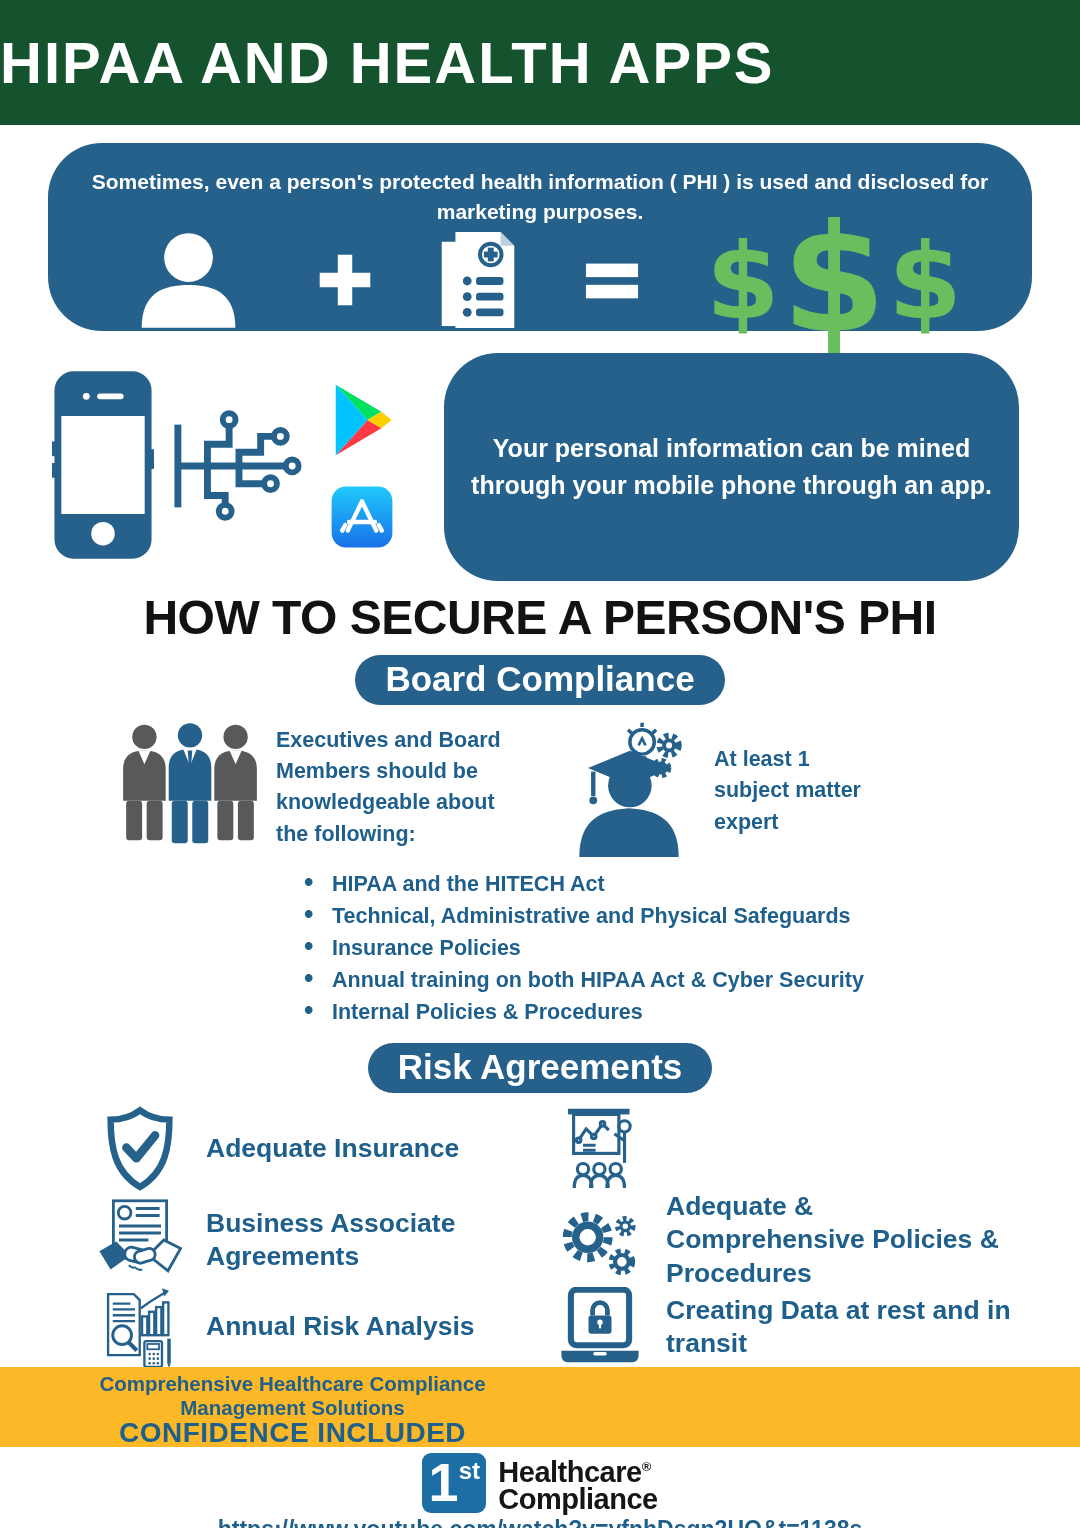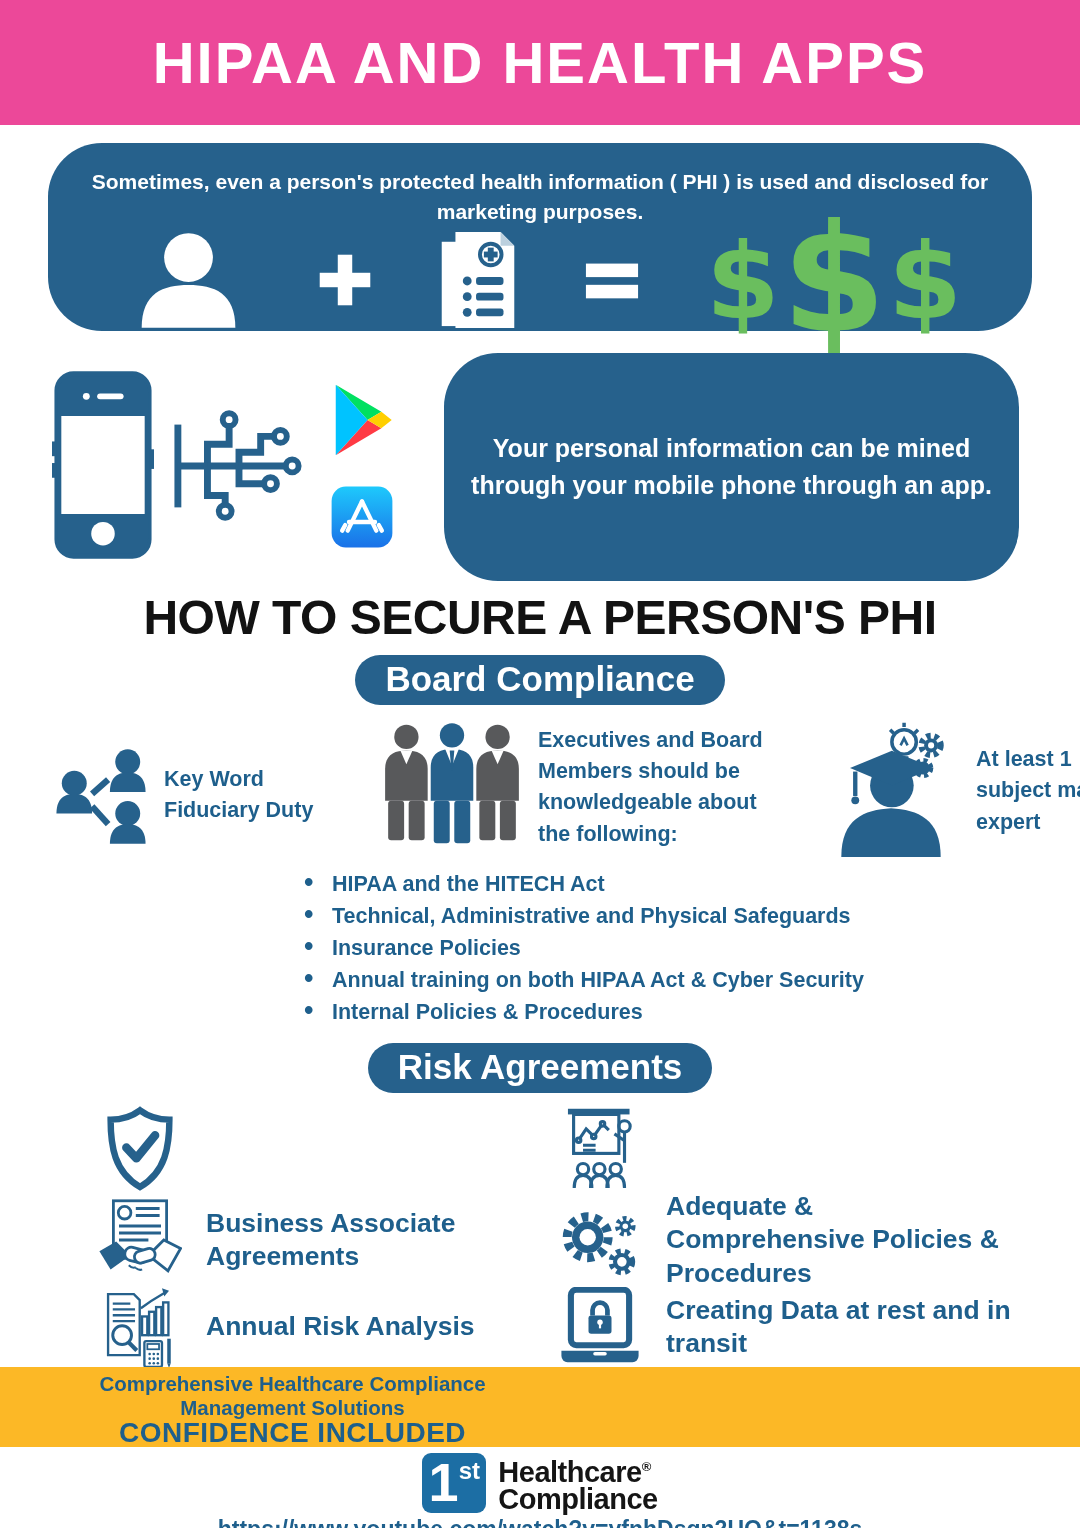--- a/index.html
+++ b/index.html
@@ -1,21 +1,21 @@
 <!DOCTYPE html>
 <html><head>
 <meta charset="utf-8">
 <style>
   html,body{margin:0;padding:0;}
   body{
     width:1080px;height:1528px;background:#ffffff;overflow:hidden;
     font-family:"Liberation Sans","DejaVu Sans",sans-serif;
     display:flex;flex-direction:column;
   }
-  .hdr{height:125px;background:#ec4899;display:flex;align-items:center;justify-content:center;flex-shrink:0;}
+  .hdr{height:125px;background:#14532d;display:flex;align-items:center;flex-shrink:0;}
   .hdr h1{margin:0;color:#fff;font-size:58px;font-weight:bold;letter-spacing:2px;}
 
   
   .phi-box{margin:18px 48px 0;height:188px;background:#26618c;border-radius:54px;
     padding:24px 36px 0;box-sizing:border-box;flex-shrink:0;}
   .phi-text{color:#fff;font-weight:bold;font-size:21px;line-height:1.45;text-align:center;
     max-width:940px;margin:0 auto;}
   .phi-icons{display:flex;align-items:center;justify-content:space-between;padding:2px 34px 0 44px;height:104px;}
   .dollar-group{display:flex;align-items:center;line-height:1;}
   .dollar{color:#6abe5e;font-weight:bold;font-family:"DejaVu Sans","Liberation Sans",sans-serif;}
@@ -198,35 +198,20 @@
   <div class="mining-box">
     <p class="mining-text">Your personal information can be mined through your mobile phone through an app.</p>
   </div>
 </section>
 
 <h2 class="secure-h2">HOW TO SECURE A PERSON'S PHI</h2>
 
 <div class="pill">Board Compliance</div>
 
 <section class="board-row">
-  <div class="bcol bcol1">
-    <span>
-      <svg width="98" height="104" viewBox="0 0 110 114" fill="#26618c">
-        <circle cx="25" cy="46" r="14"></circle>
-        <path d="M5 80 C5 62 15 58 25 58 C35 58 45 62 45 80 Z"></path>
-        <circle cx="85" cy="22" r="14"></circle>
-        <path d="M65 56 C65 38 75 34 85 34 C95 34 105 38 105 56 Z"></path>
-        <circle cx="85" cy="80" r="14"></circle>
-        <path d="M65 114 C65 96 75 92 85 92 C95 92 105 96 105 114 Z"></path>
-        <path d="M45 58 L63 42" stroke="#26618c" stroke-width="7"></path>
-        <path d="M45 72 L63 92" stroke="#26618c" stroke-width="7"></path>
-      </svg>
-    </span>
-    <span class="blabel">Key Word Fiduciary Duty</span>
-  </div>
   <div class="bcol bcol2">
     <span>
       <svg width="152" height="122" viewBox="0 0 200 160">
         <g fill="#58595b">
           <circle cx="40" cy="18" r="16"></circle>
           <path d="M12 102 V60 C12 42 24 36 40 36 C56 36 68 42 68 60 V102 Z"></path>
           <rect x="16" y="102" width="21" height="52" rx="4"></rect>
           <rect x="43" y="102" width="21" height="52" rx="4"></rect>
         </g>
         <polygon points="32,36 40,54 48,36" fill="#fff"></polygon>
@@ -289,20 +274,21 @@
 <div class="pill">Risk Agreements</div>
 
 <section class="risk-grid">
   <div class="risk-item l">
     <span class="risk-icon">
       <svg width="72" height="86" viewBox="0 0 100 120">
         <path d="M50 6 C62 15 76 19 91 19 C91 56 86 92 50 113 C14 92 9 56 9 19 C24 19 38 15 50 6 Z" fill="none" stroke="#26618c" stroke-width="9"></path>
         <path d="M31 58 L45 73 L71 41" fill="none" stroke="#26618c" stroke-width="12" stroke-linecap="round" stroke-linejoin="round"></path>
       </svg>
     </span>
+    <span class="risk-label">Adequate Insurance</span>
   </div>
   <div class="risk-item r">
     <span class="risk-icon">
       <svg width="78" height="88" viewBox="0 0 110 140" fill="none" stroke="#26618c" stroke-width="5">
         <rect x="4" y="6" width="98" height="9" fill="#26618c" stroke="none"></rect>
         <rect x="13" y="15" width="72" height="62"></rect>
         <polyline points="21,56 33,38 45,50 59,30 69,40"></polyline>
         <circle cx="21" cy="56" r="3.5" fill="#fff"></circle>
           <circle cx="45" cy="50" r="3.5" fill="#fff"></circle>
         <circle cx="59" cy="30" r="3.5" fill="#fff"></circle>

